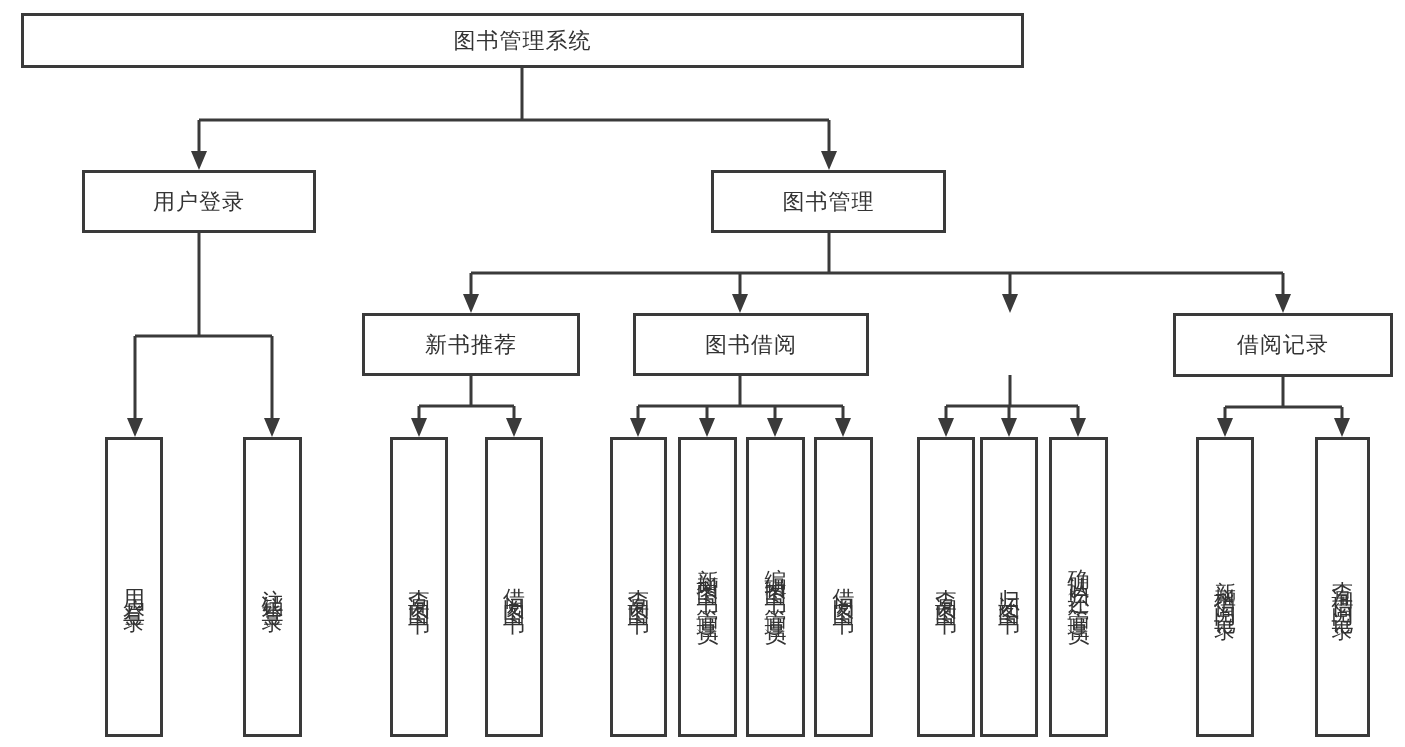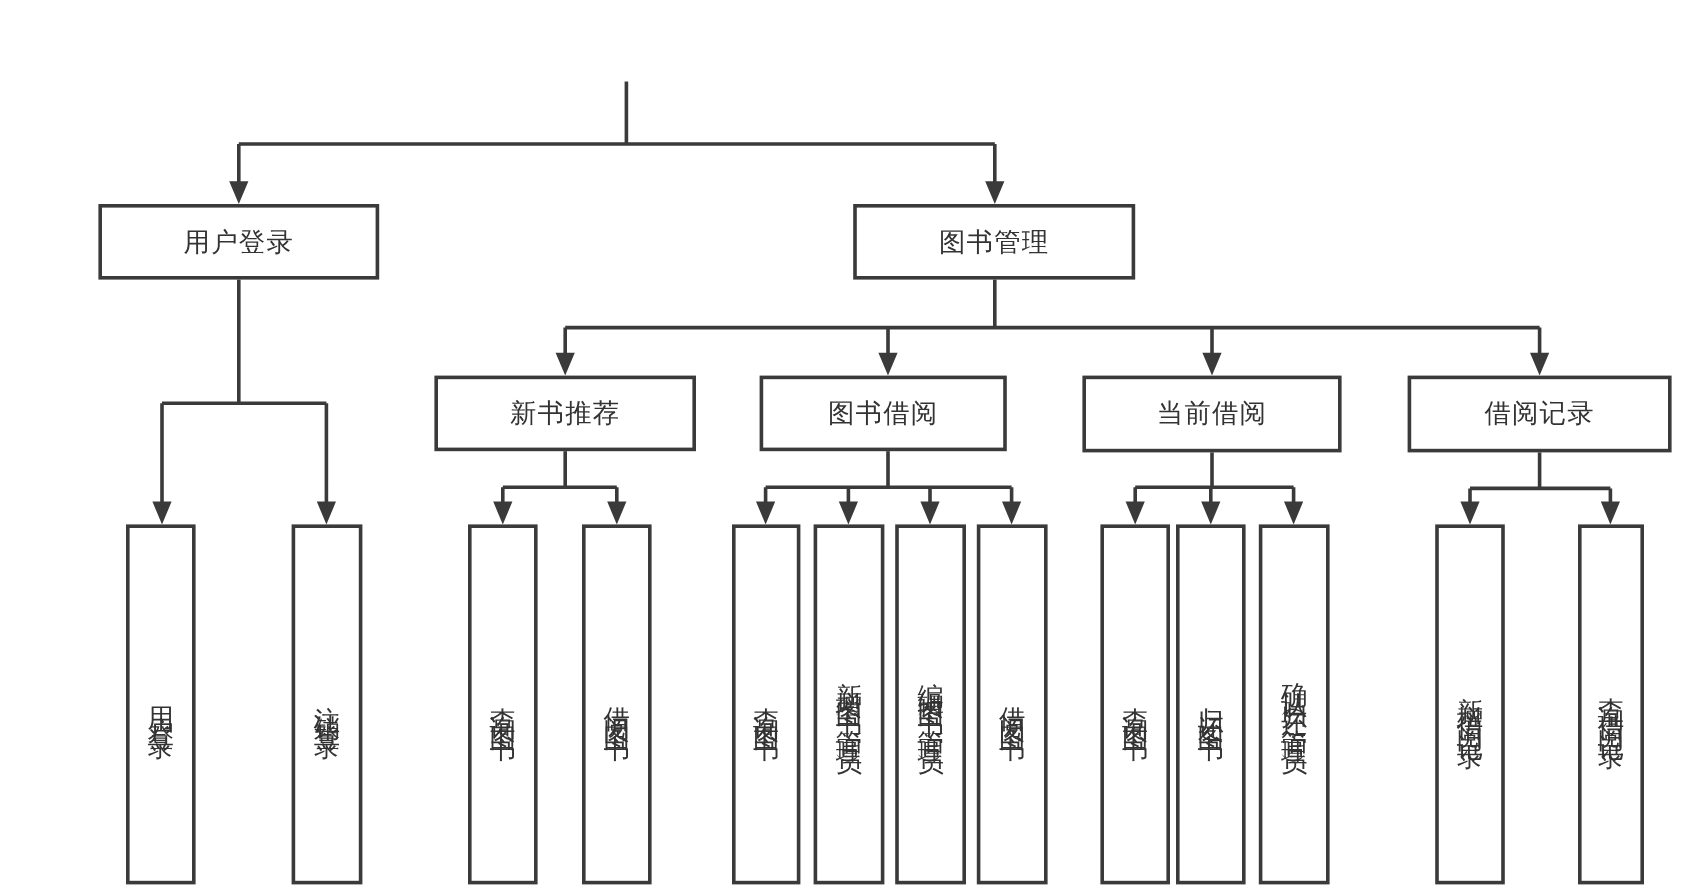--- a/index.html
+++ b/index.html
@@ -54,36 +54,36 @@
              M1283 376 V407 M1225 407 H1342 M1225 407 V421 M1342 407 V421"></path>
     <path fill="#3a3a3a" stroke="none" d="M191 151 H207 L199 170 Z M821 151 H837 L829 170 Z
              M463 294 H479 L471 313 Z M732 294 H748 L740 313 Z M1002 294 H1018 L1010 313 Z M1275 294 H1291 L1283 313 Z
              M127 418 H143 L135 437 Z M264 418 H280 L272 437 Z
              M411 418 H427 L419 437 Z M506 418 H522 L514 437 Z
              M630 418 H646 L638 437 Z M699 418 H715 L707 437 Z M767 418 H783 L775 437 Z M835 418 H851 L843 437 Z
              M938 418 H954 L946 437 Z M1001 418 H1017 L1009 437 Z M1070 418 H1086 L1078 437 Z
              M1217 418 H1233 L1225 437 Z M1334 418 H1350 L1342 437 Z"></path>
   </svg>
 
+  <div class="box hbox" style="left:21px;top:13px;width:1003px;height:55px">
+    <span>图书管理系统</span>
+  </div>
 
   <div class="box hbox" style="left:82px;top:170px;width:234px;height:63px">
     <span>用户登录</span>
   </div>
   <div class="box hbox" style="left:362px;top:313px;width:218px;height:63px">
     <span>新书推荐</span>
   </div>
 
   <div class="box hbox" style="left:711px;top:170px;width:235px;height:63px">
     <span>图书管理</span>
   </div>
-  <div class="box hbox" style="left:633px;top:313px;width:206px;height:63px">
+  <div class="box hbox" style="left:633px;top:313px;width:236px;height:63px">
     <span>图书借阅</span>
-  </div>
-  <div class="box hbox" style="left:902px;top:313px;width:216px;height:64px">
-    <span>当前借阅</span>
   </div>
   <div class="box hbox" style="left:1173px;top:313px;width:220px;height:64px">
     <span>借阅记录</span>
   </div>
 
   <div class="box vbox" style="left:105px;top:437px;width:58px;height:300px">
     <span class="vtext">用户登录</span>
   </div>
   <div class="box vbox" style="left:243px;top:437px;width:59px;height:300px">
     <span class="vtext">注销登录</span>

